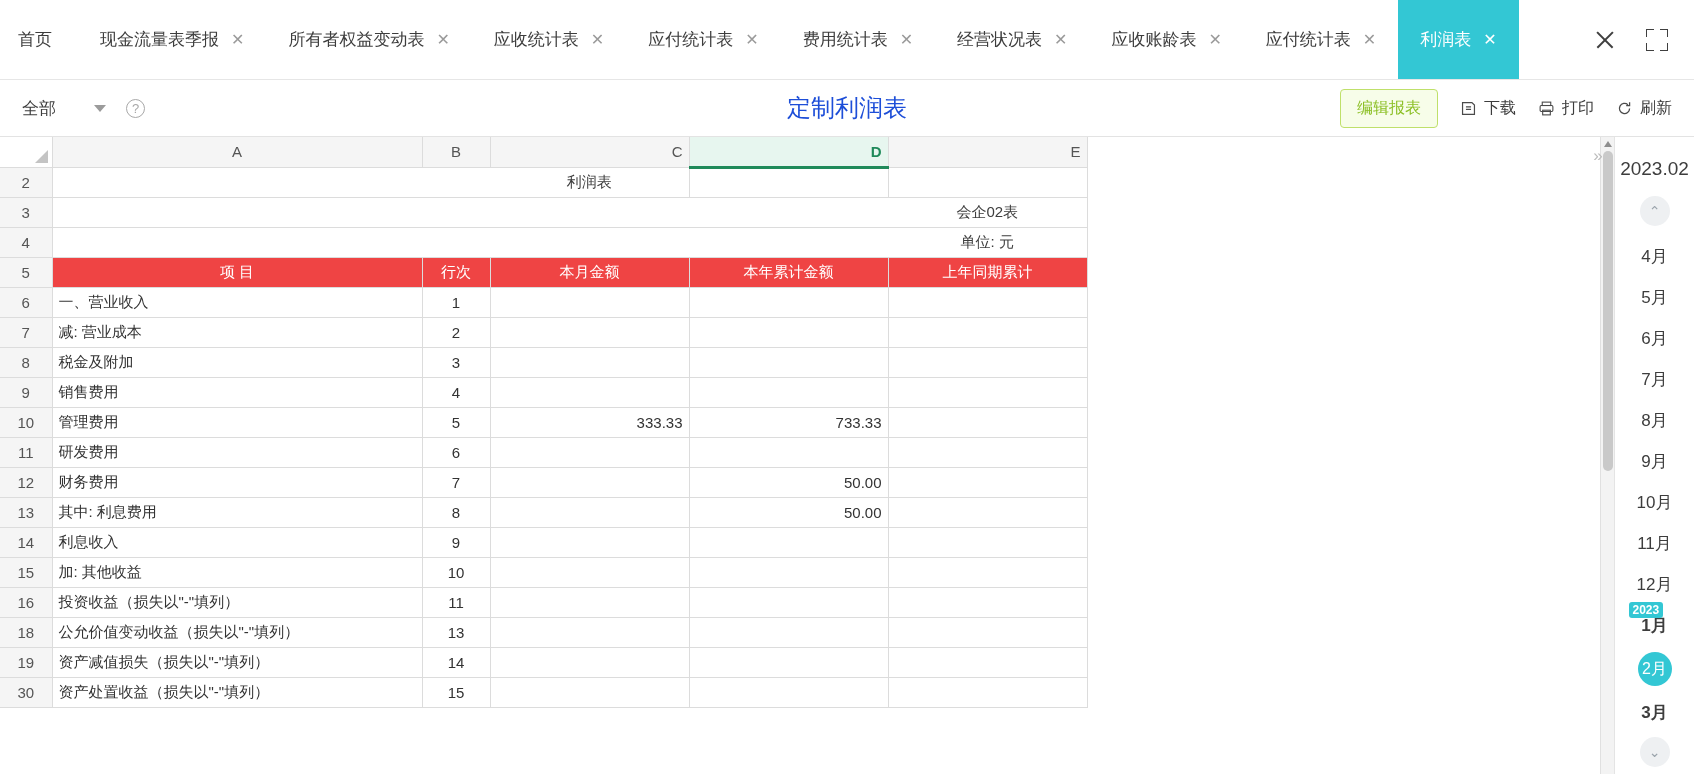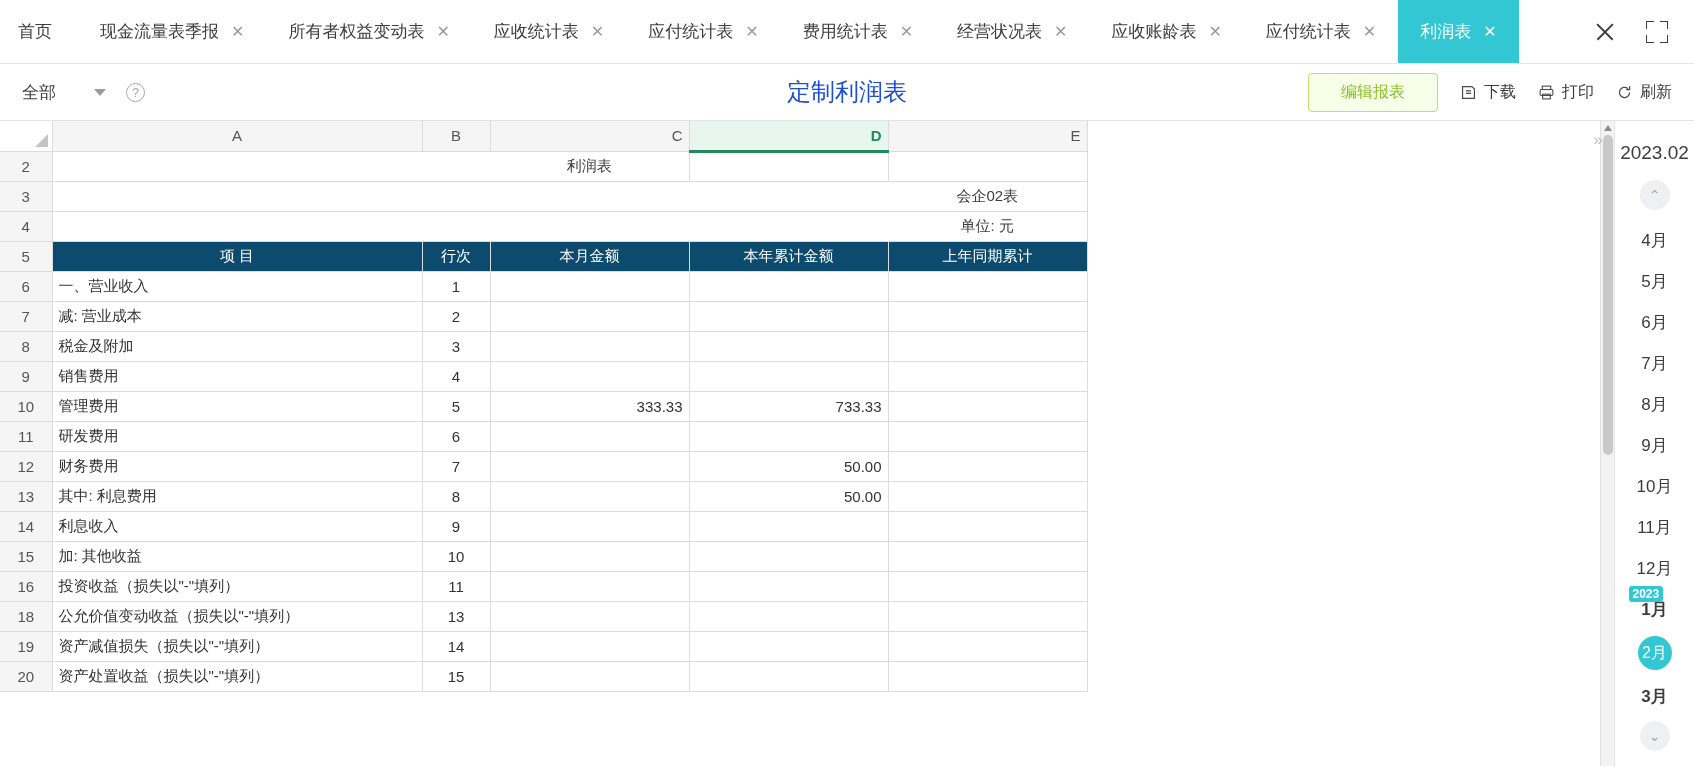--- a/index.html
+++ b/index.html
@@ -6,21 +6,21 @@
   html, body {
     margin: 0; padding: 0;
     width: 1694px; height: 774px;
     overflow: hidden;
     background: #ffffff;
     font-family: "Liberation Sans", "DejaVu Sans", sans-serif;
     color: #333;
   }
   
   .tabbar {
-    height: 64px;
+    height: 80px;
     background: #ffffff;
     display: flex;
     align-items: stretch;
     border-bottom: 1px solid #e6e6e6;
     position: relative;
   }
   .tab {
     display: flex;
     align-items: center;
     padding: 0 22px;
@@ -107,21 +107,21 @@
   }
   .toolbar-right {
     margin-left: auto; display: flex; align-items: center; gap: 22px;
     position: relative; z-index: 2;
   }
   .btn-outline {
     border: 1px solid #bfe06a;
     color: #8bbf24;
     background: #f7fde9;
     border-radius: 4px;
-    padding: 8px 32px;
+    padding: 8px 16px;
     font-size: 16px;
     cursor: pointer;
   }
   .tool-link {
     display: flex; align-items: center; gap: 7px;
     font-size: 16px; color: #3d3d3d; cursor: pointer;
   }
   .mini-icon { width: 17px; height: 17px; display:block; }
 
   
@@ -169,21 +169,21 @@
     border-right: 1px solid #cfcfcf;
   }
   .cellA { width: 370px; }
   .cellB { width: 68px; text-align: center; }
   .cellC, .cellD, .cellE { width: 199px; text-align: right; padding-right: 10px; }
   .c-title {
     font-size: 19px; text-align: center; color: #3d3d3d;
   }
   .c-right { text-align: center; font-size: 15px; color: #3d3d3d; padding-right: 8px; }
   .hdrrow td {
-    background: #0c4a6e; color: #fff; text-align: center; font-weight: bold; font-size: 15px; height: 32px;
+    background: #ef4444; color: #fff; text-align: center; font-weight: bold; font-size: 15px; height: 32px;
     border-right: 1px solid #4ecde4;
   }
   .indent1 { padding-left: 14px; margin-left: 20px; }
   .indent2 { padding-left: 38px; }
   .indent3 { padding-left: 62px; }
 
   
   .vscroll {
     width: 14px; background: #f3f3f3;
     border-left: 1px solid #e0e0e0;
@@ -483,21 +483,21 @@
       </tr>
       <tr>
         <td class="rowhead">19</td>
         <td class="cellA indent2">资产减值损失（损失以"-"填列）</td>
         <td class="cellB">14</td>
         <td class="cellC"></td>
         <td class="cellD"></td>
         <td class="cellE"></td>
       </tr>
       <tr>
-        <td class="rowhead">20</td>
+        <td class="rowhead">30</td>
         <td class="cellA indent2">资产处置收益（损失以"-"填列）</td>
         <td class="cellB">15</td>
         <td class="cellC"></td>
         <td class="cellD"></td>
         <td class="cellE"></td>
       </tr>
     </tbody>
       </table>
   </div>
 

